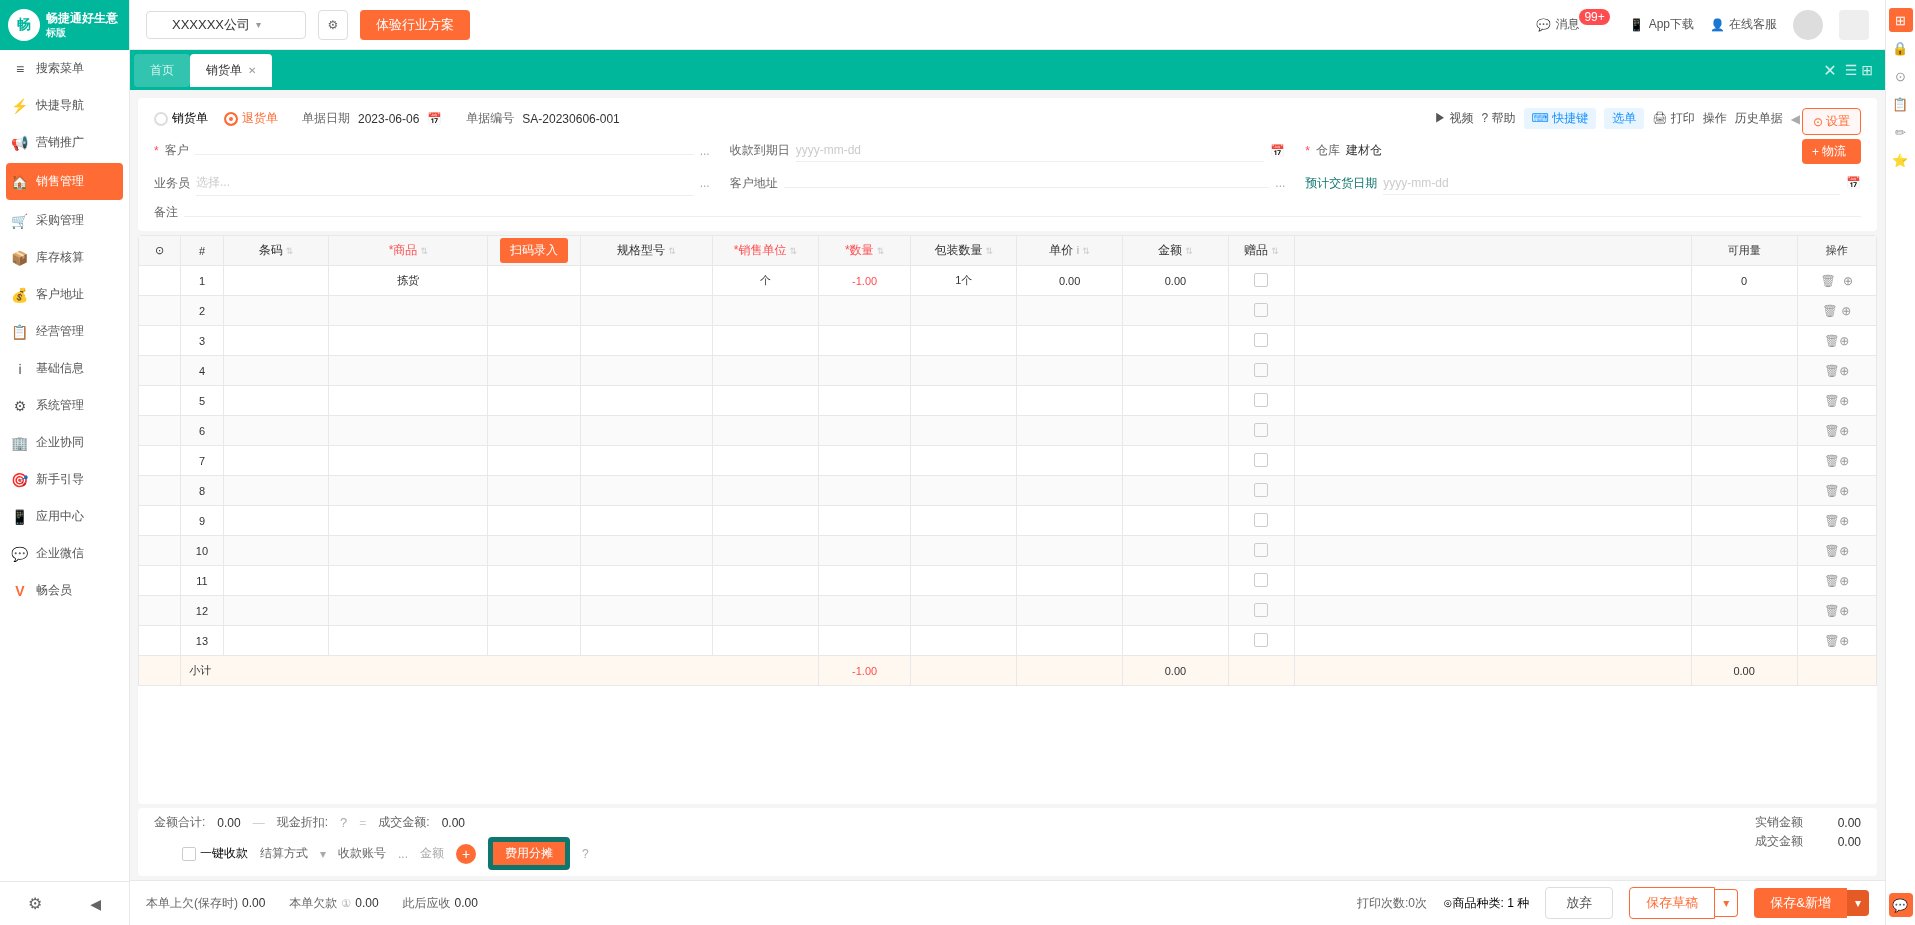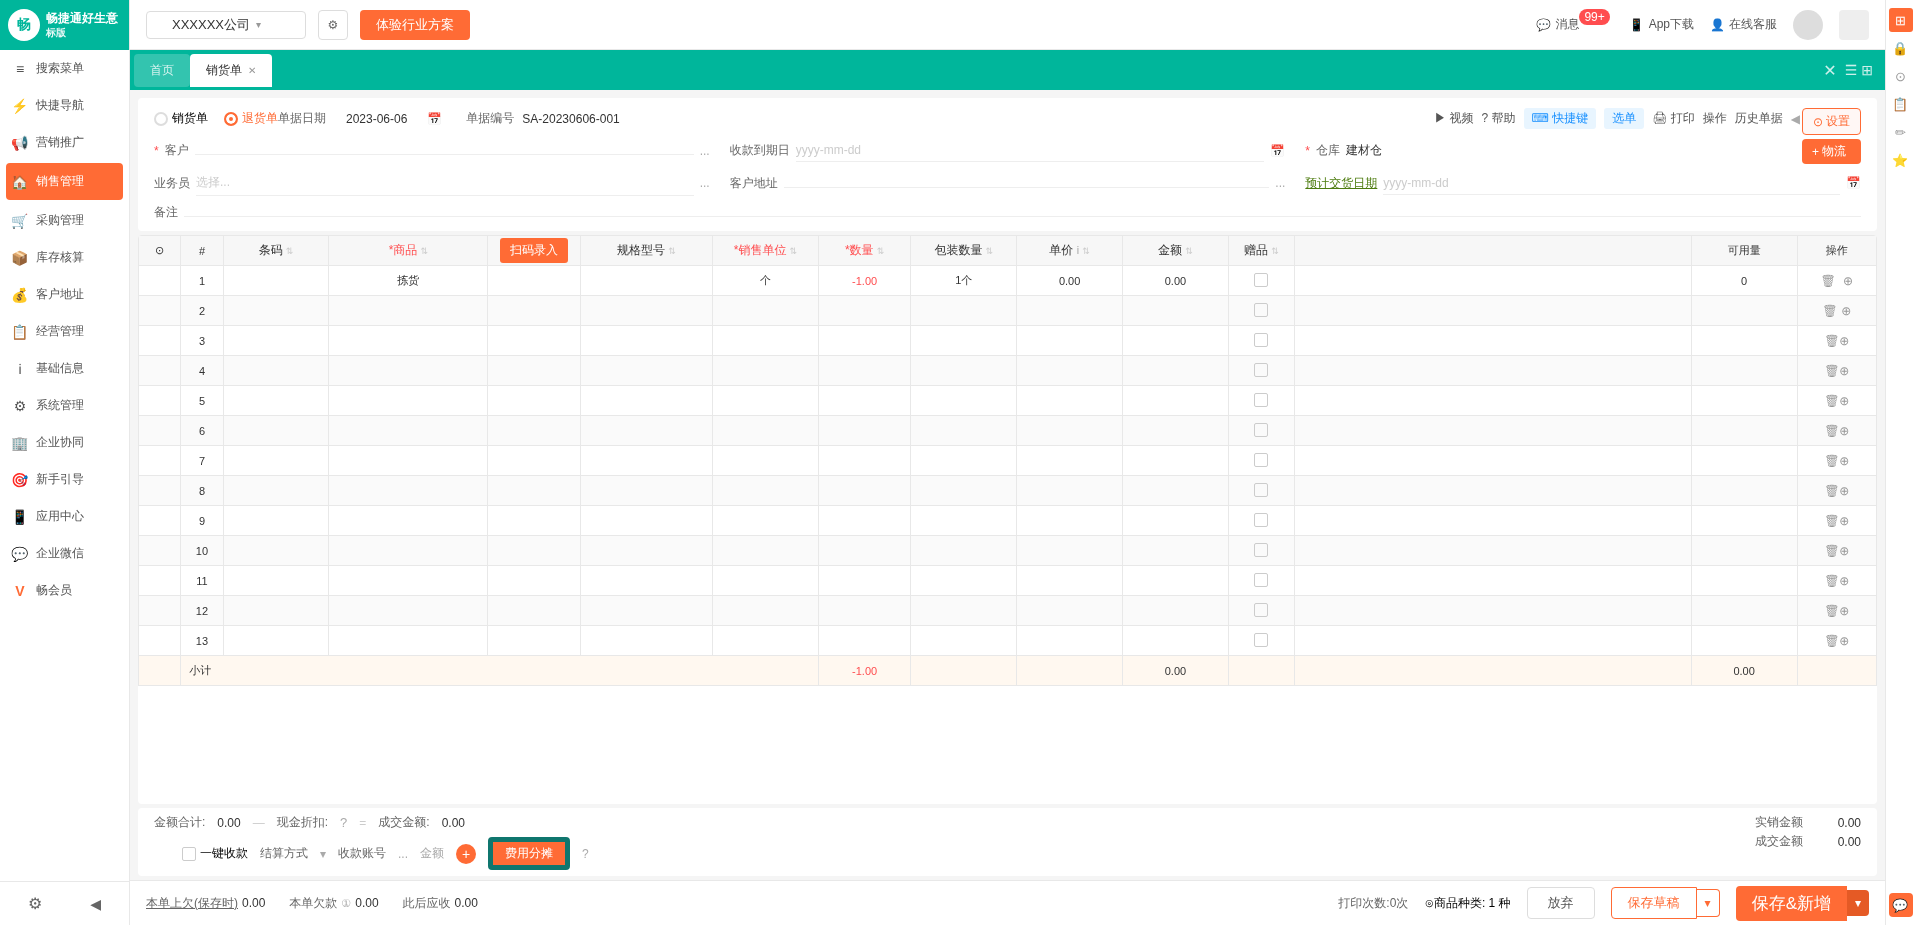--- a/index.html
+++ b/index.html
@@ -194,21 +194,21 @@
       <div style="display:flex;align-items:center;margin-bottom:10px;">
         <div class="radio-item">
           <span class="radio-circle"></span>
           <span>销货单</span>
         </div>
         <div class="radio-item" style="margin-left:16px;">
           <span class="radio-circle checked"></span>
           <span style="color:#ff6b35;">退货单</span>
         </div>
 
-        <div style="display:flex;align-items:center;gap:20px;justify-content:space-between;">
+        <div style="display:flex;align-items:center;gap:8px;margin-left:24px;justify-content:space-between;">
           <span style="color:#666;">单据日期</span>
           <span style="color:#333;font-weight:500;">2023-06-06</span>
           <span style="color:#aaa;cursor:pointer;">📅</span>
         </div>
         <div style="display:flex;align-items:center;gap:8px;margin-left:24px;">
           <span style="color:#666;">单据编号</span>
           <span style="color:#333;font-weight:500;">SA-20230606-001</span>
         </div>
 
         <div style="margin-left:auto;display:flex;align-items:center;gap:8px;">
@@ -266,21 +266,21 @@
             <span style="color:#ccc;">选择...</span>
           </div>
           <span style="color:#aaa;cursor:pointer;">...</span>
         </div>
         <div style="display:flex;align-items:center;gap:6px;">
           <span style="color:#666;white-space:nowrap;">客户地址</span>
           <div style="flex:1;border-bottom:1px solid #eee;padding:4px 0;"></div>
           <span style="color:#aaa;cursor:pointer;">...</span>
         </div>
         <div style="display:flex;align-items:center;gap:6px;">
-          <span style="color:#4d7c0f;white-space:nowrap;text-decoration:underline;">预计交货日期</span>
+          <span style="color:#0f766e;white-space:nowrap;">预计交货日期</span>
           <div style="flex:1;border-bottom:1px solid #eee;padding:4px 0;color:#bbb;">
             <span style="color:#ccc;">yyyy-mm-dd</span>
           </div>
           <span style="color:#aaa;cursor:pointer;">📅</span>
         </div>
       </div>
 
       <div style="display:flex;align-items:center;gap:6px;">
         <span style="color:#666;">备注</span>
         <div style="flex:1;border-bottom:1px solid #eee;padding:4px 0;"></div>
@@ -618,21 +618,21 @@
         <span style="color:#aaa;">...</span>
         <span style="color:#aaa;">金额</span>
         <button style="background:#ff6b35;color:#fff;border:none;border-radius:50%;width:20px;height:20px;cursor:pointer;font-size:14px;display:flex;align-items:center;justify-content:center;padding:0;">+</button>
         <button style="background:#ff6b35;color:#fff;border:5px solid #0f766e;border-radius:4px;padding:3px 12px;cursor:pointer;font-size:12px;">费用分摊</button>
         <span style="color:#aaa;cursor:pointer;">?</span>
       </div>
     </div>
 
     <div class="status-bar">
       <div style="display:flex;align-items:center;gap:4px;">
-        <span style="color:#666;text-decoration:underline;">本单上欠(保存时)</span>
+        <span style="color:#666;">本单上欠(保存时)</span>
         <span style="color:#333;font-weight:500;">0.00</span>
       </div>
       <div style="display:flex;align-items:center;gap:4px;">
         <span style="color:#666;">本单欠款</span>
         <span style="color:#aaa;font-size:11px;">①</span>
         <span style="color:#333;font-weight:500;">0.00</span>
       </div>
       <div style="display:flex;align-items:center;gap:4px;">
         <span style="color:#666;">此后应收</span>
         <span style="color:#333;font-weight:500;">0.00</span>
@@ -642,21 +642,21 @@
         <span style="color:#666;">打印次数:0次</span>
         <div style="display:flex;align-items:center;gap:4px;">
           <span>⊙商品种类: 1 种</span>
         </div>
         <button class="discard-btn">放弃</button>
         <div style="display:flex;align-items:center;">
           <button style="border:1px solid #ff6b35;background:#fff;color:#ff6b35;border-radius:4px 0 0 4px;padding:6px 16px;cursor:pointer;font-size:13px;">保存草稿</button>
           <button style="border:1px solid #ff6b35;background:#fff;color:#ff6b35;border-radius:0 4px 4px 0;padding:6px 8px;cursor:pointer;border-left:none;">▾</button>
         </div>
         <div style="display:flex;align-items:center;">
-          <button style="background:#ff6b35;color:#fff;border:none;border-radius:4px 0 0 4px;padding:6px 16px;cursor:pointer;font-size:17px;">保存&amp;新增</button>
+          <button style="background:#ff6b35;color:#fff;border:none;border-radius:4px 0 0 4px;padding:6px 16px;cursor:pointer;font-size:13px;">保存&amp;新增</button>
           <button style="background:#e55a25;color:#fff;border:none;border-radius:0 4px 4px 0;padding:6px 8px;cursor:pointer;">▾</button>
         </div>
       </div>
     </div>
 
   </div>
 </div>
 
 <div class="right-panel">
   <div class="right-panel-icon" style="background:#ff6b35;color:#fff;">⊞</div>

